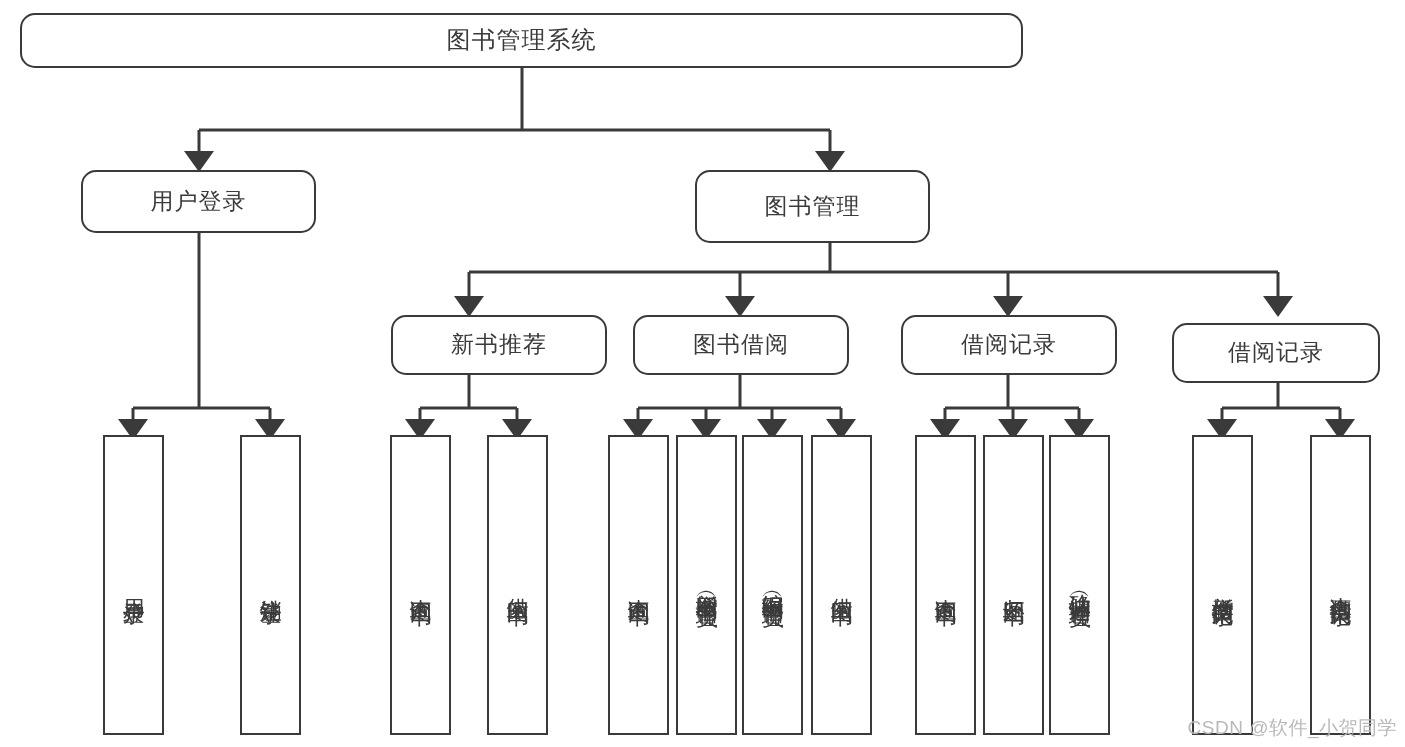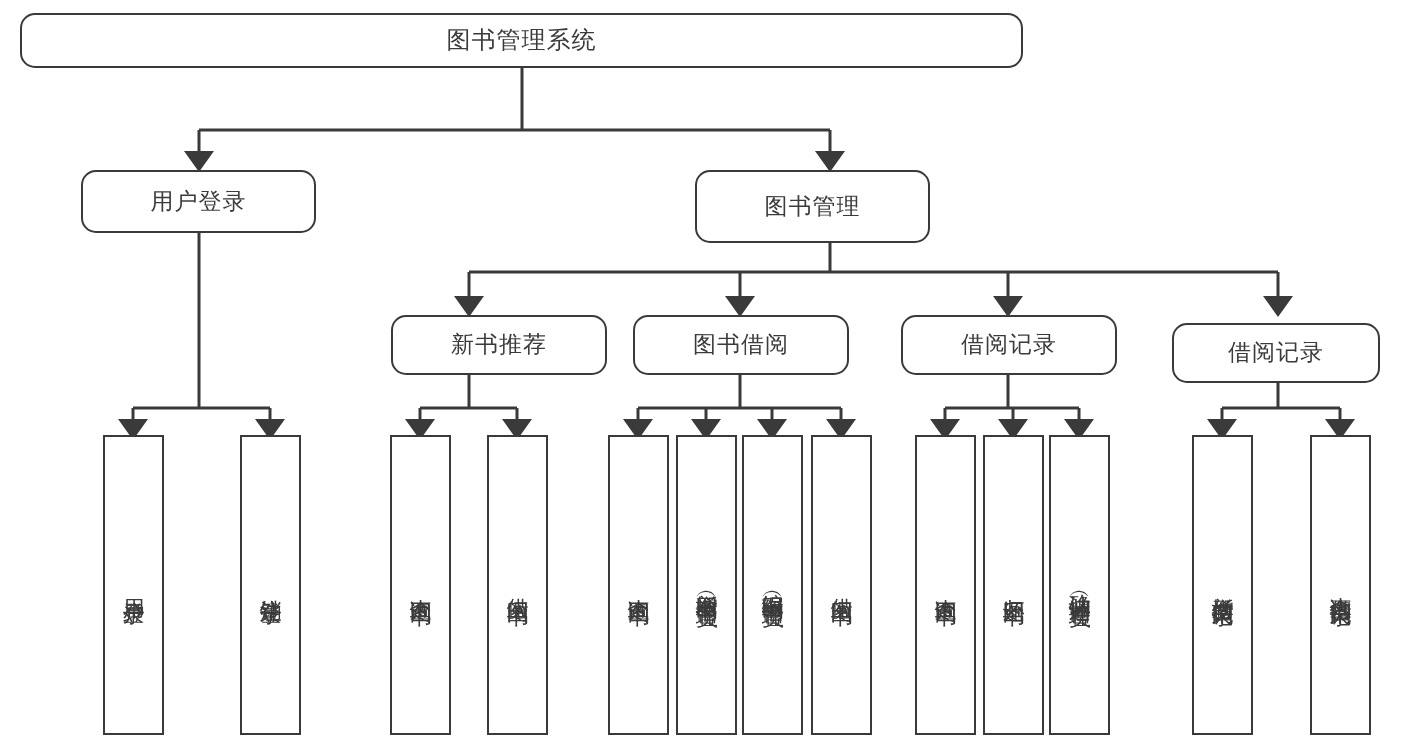--- a/index.html
+++ b/index.html
@@ -182,13 +182,14 @@
     <span class="vtext">确认归还（管理员）</span>
   </div>
 
   <div class="node vert" style="left:1192px; top:435px; width:61px; height:300px;">
     <span class="vtext">新增借阅记录</span>
   </div>
   <div class="node vert" style="left:1310px; top:435px; width:61px; height:300px;">
     <span class="vtext">查询借阅记录</span>
   </div>
 
+  <div class="watermark">CSDN @软件_小贺同学</div>
 </div>
 
 </body></html>

